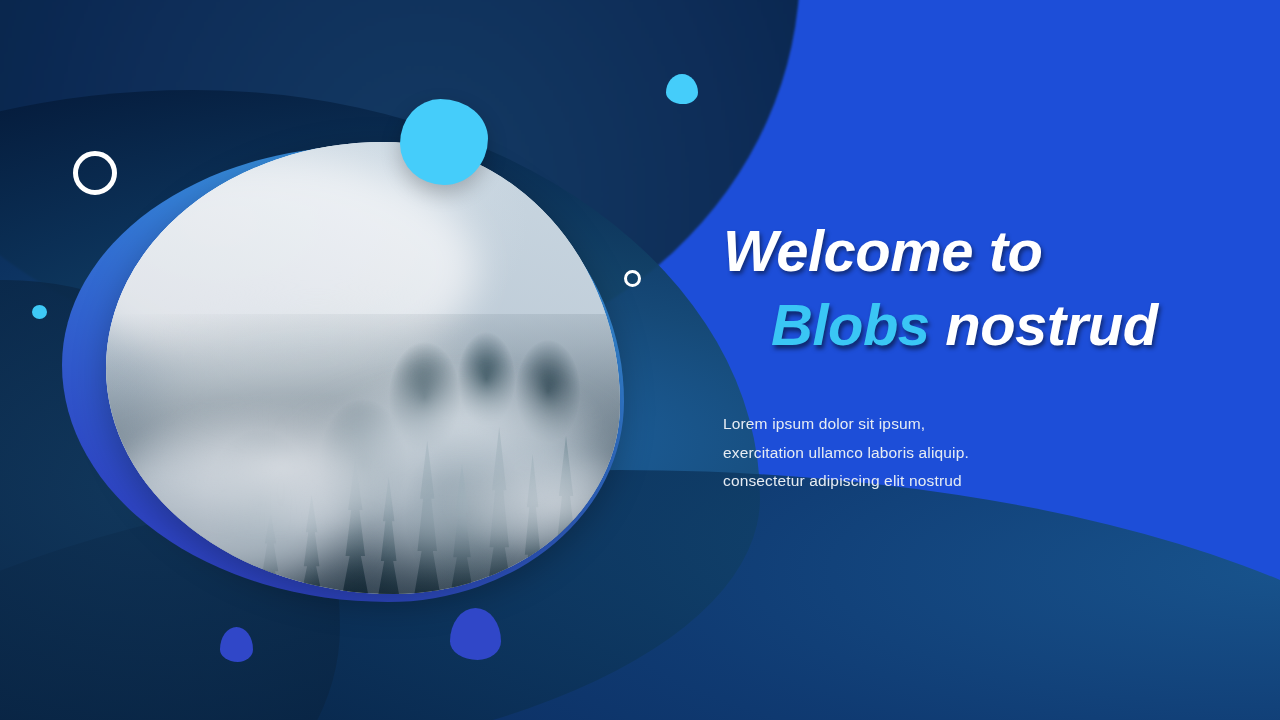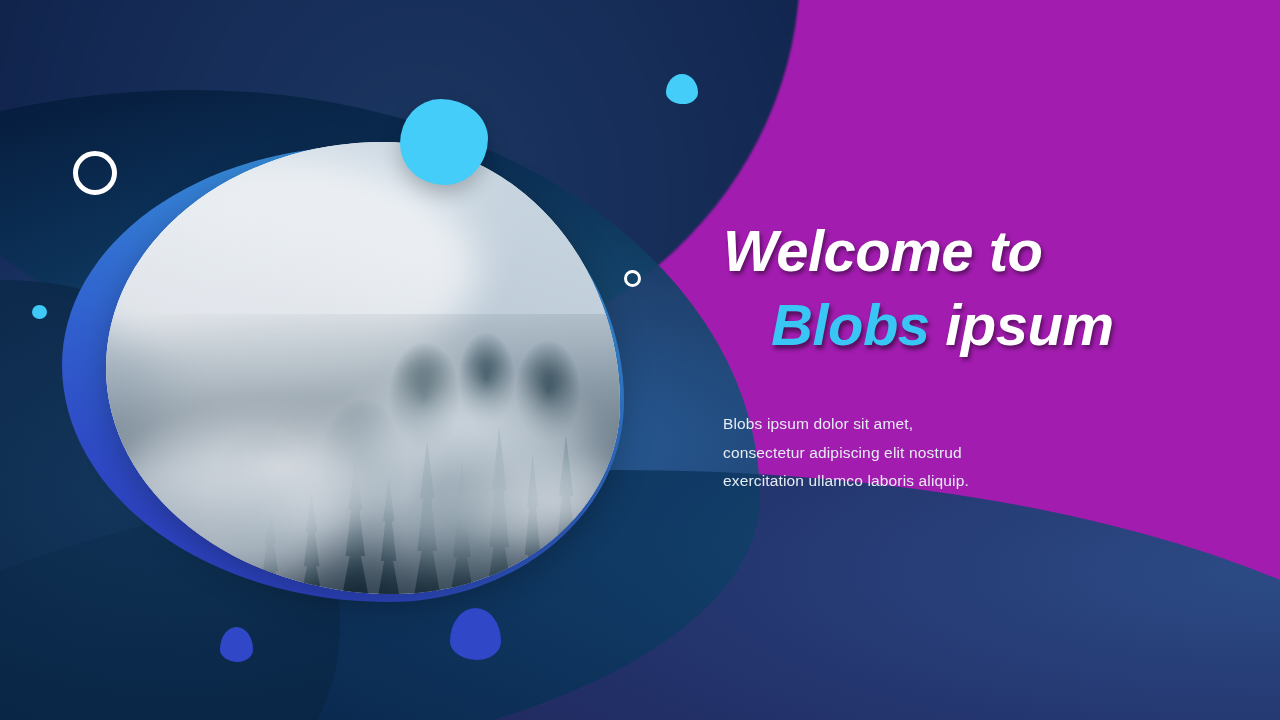--- a/index.html
+++ b/index.html
@@ -7,21 +7,21 @@
     width:1280px; height:720px;
     overflow:hidden;
     background:#021634;
     font-family:"Liberation Sans", sans-serif;
   }
 
   .slide {
     position:relative;
     width:1280px;
     height:720px;
-    background:#a21caf;
+    background:#1d4ed8;
     overflow:hidden;
   }
 
   
   .bg-layer { position:absolute; inset:0; overflow:hidden; }
 
   .bg-blob-top {
     position:absolute;
     left:-140px; top:-470px;
     width:940px; height:840px;
@@ -252,24 +252,24 @@
     <div class="royal-drop-sm"></div>
     <div class="royal-drop-lg"></div>
     <div class="ring-lg"></div>
     <div class="ring-sm"></div>
   </div>
 
   <div class="content">
     <h1 class="headline">
       <span>Welcome to</span>
       <span class="line2">
-        <span class="brand">Blobs</span><span> ipsum</span>
+        <span class="brand">Blobs</span><span> nostrud</span>
       </span>
     </h1>
 
     <div class="body-copy">
-      <p>Blobs ipsum  dolor sit  amet,</p>
+      <p>Lorem ipsum  dolor sit  ipsum,</p>
+      <p>exercitation ullamco laboris aliquip.</p>
       <p>consectetur adipiscing  elit nostrud</p>
-      <p>exercitation ullamco laboris aliquip.</p>
     </div>
   </div>
 
 </div>
 
 </body></html>

